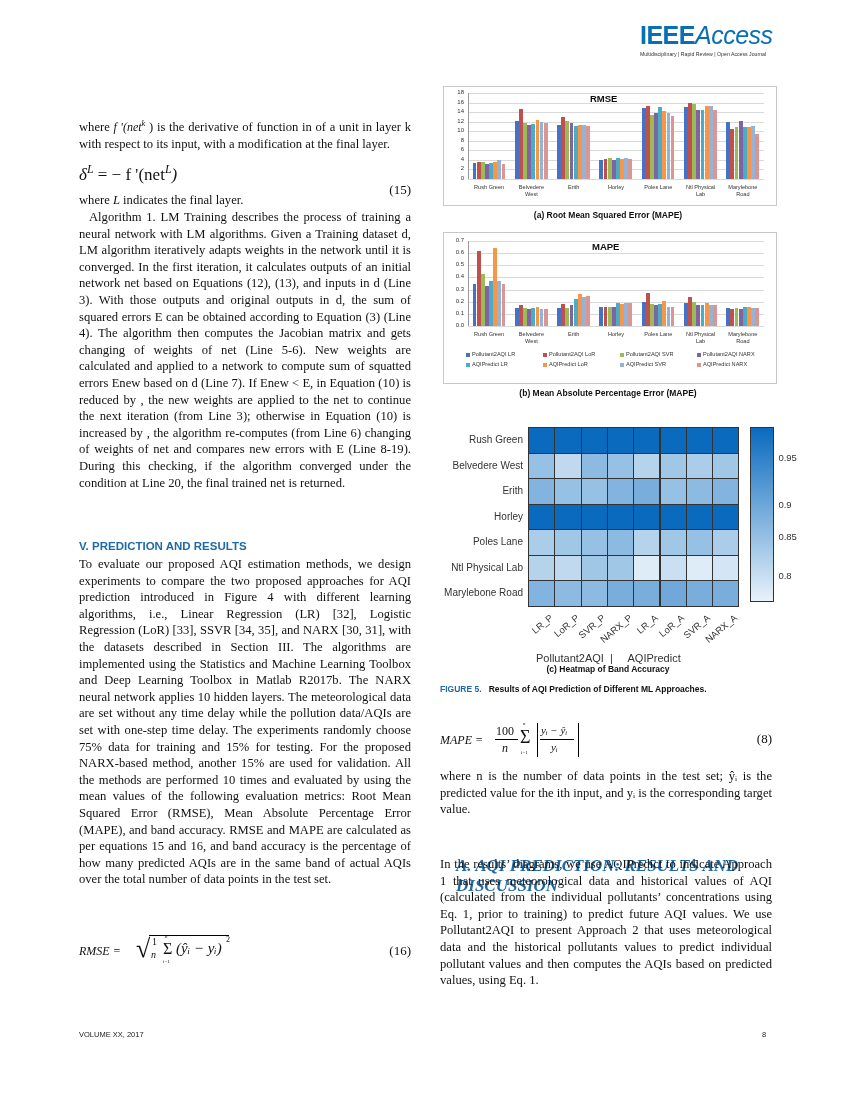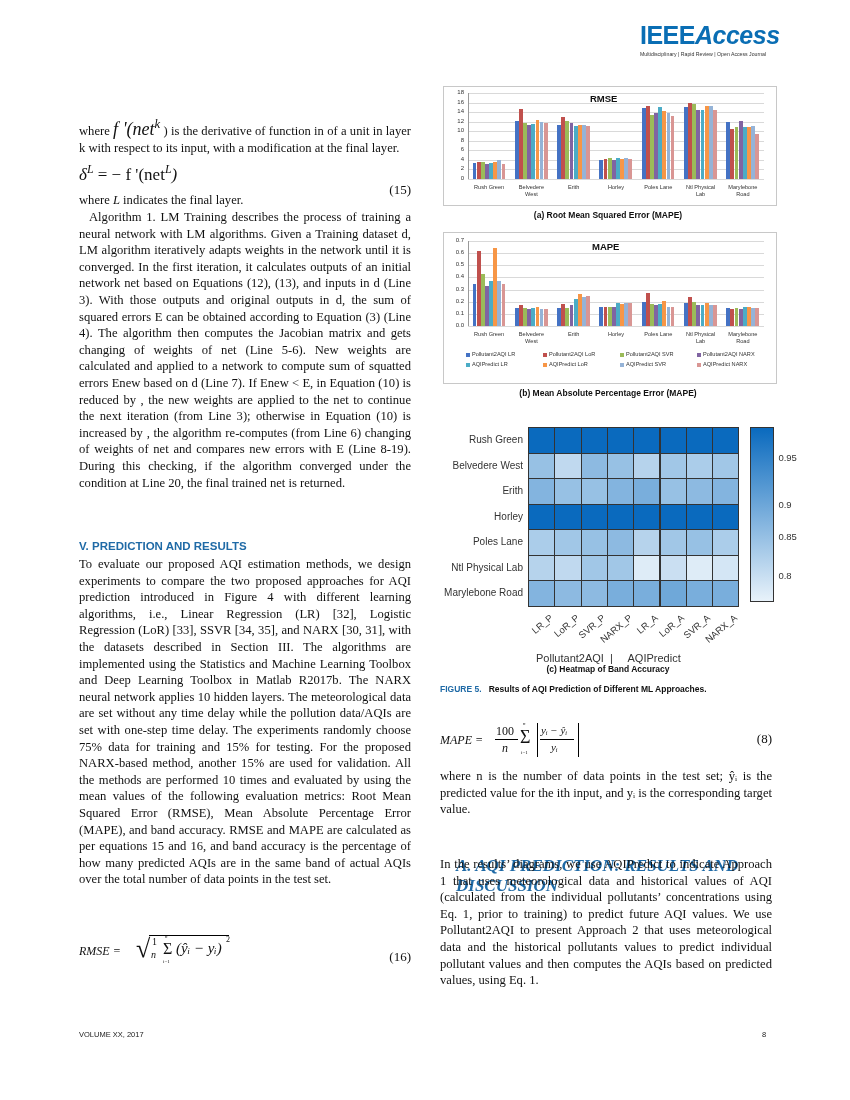--- a/index.html
+++ b/index.html
@@ -1,20 +1,20 @@
 <!DOCTYPE html>
 <html><head>
 <meta charset="utf-8">
 <style>
   html,body{margin:0;padding:0;background:#fff;}
   body{width:850px;height:1100px;position:relative;overflow:hidden;font-family:"Liberation Serif",serif;color:#111;}
   .logo{position:absolute;left:640px;top:22px;width:135px;}
   .logo-main{font-family:"Liberation Sans",sans-serif;font-size:25px;line-height:26px;color:#0a6eb4;letter-spacing:-0.5px;}
   .logo-main b{font-weight:bold;}
-  .logo-main i{font-weight:bold;font-style:italic;}
+  .logo-main i{font-weight:normal;font-style:italic;}
   .logo-sub{font-family:"Liberation Sans",sans-serif;font-size:5.2px;color:#333;margin-top:3px;white-space:nowrap;}
   .col{position:absolute;top:0;}
   .left{left:79px;width:332px;}
   .right{left:440px;width:332px;}
   .p{font-size:12.6px;line-height:16.6px;text-align:justify;margin:0;}
   .indent{text-indent:10px;}
   .eq{position:absolute;font-size:13px;}
   .eqno{position:absolute;right:0;font-size:13px;}
   .sec{font-family:"Liberation Sans",sans-serif;font-weight:bold;color:#1f6aa6;font-size:11.5px;margin:0;}
   .subsec{font-family:Liberation Serif, serif;font-weight:bold;font-style:italic;color:#1f6aa6;font-size:17px;margin:16px;}
@@ -40,21 +40,21 @@
 <body>
 
 <div class="logo">
   <div class="logo-main"><b>IEEE</b><i>Access</i></div>
   <div class="logo-sub">Multidisciplinary | Rapid Review | Open Access Journal</div>
 </div>
 
 <div class="col left">
   <p class="p" style="position:absolute;top:116px;width:332px;">
     <span>where</span>
-    <i style="font-size:18px;"><span>f '(net</span><sup>k</sup></i>
+    <i style="font-size:12px;"><span>f '(net</span><sup>k</sup></i>
     <span>) is the derivative of function in of a unit in layer k with respect to its input, with a modification at the final layer.</span>
   </p>
 
   <div style="position:absolute;top:162px;left:0;width:332px;height:22px;">
     <span class="eq" style="left:0;font-size:17px;font-style:italic;"><span>δ</span><sup>L</sup><span style="font-style:normal;"> = − f '(net</span><sup>L</sup><span>)</span></span>
     <span class="eqno" style="top:20px;">(15)</span>
   </div>
 
   <p class="p" style="position:absolute;top:192px;width:332px;">
     <span>where </span><i>L</i><span> indicates the final layer.</span>
@@ -70,21 +70,21 @@
     <span style="position:absolute;left:0;top:12px;font-style:italic;font-size:12px;">RMSE =</span>
     <span style="position:absolute;left:57px;top:2px;font-size:26px;line-height:30px;">√</span>
     <div style="position:absolute;left:70px;top:3px;width:80px;border-top:1px solid #000;"></div>
     <span style="position:absolute;left:73px;top:4px;font-size:10px;">1</span>
     <span style="position:absolute;left:72px;top:17px;font-size:10px;font-style:italic;">n</span>
     <span style="position:absolute;left:84px;top:8px;font-size:16px;">Σ</span>
     <span style="position:absolute;left:86px;top:2px;font-size:5px;font-style:italic;">n</span>
     <span style="position:absolute;left:84px;top:27px;font-size:5px;">i=1</span>
     <span style="position:absolute;left:97px;top:8px;font-size:15px;font-style:italic;">(ŷᵢ − yᵢ)</span>
     <span style="position:absolute;left:147px;top:3px;font-size:8px;">2</span>
-    <span class="eqno" style="top:17px;">(16)</span>
+    <span class="eqno" style="top:11px;">(16)</span>
   </div>
 </div>
 
 <div class="chartbox" style="left:443px;top:86px;width:332px;height:118px;">
   <div id="rmse-plot" style="position:absolute;left:24px;top:6px;width:300px;height:86px;">
       <div class="gridline" style="left:0;width:296px;top:86px;"></div>
       <div class="axlbl" style="left:-18px;top:82px;width:14px;text-align:right;">0</div>
       <div class="gridline" style="left:0;width:296px;top:76.44444444444444px;"></div>
       <div class="axlbl" style="left:-18px;top:72.44444444444444px;width:14px;text-align:right;">2</div>
       <div class="gridline" style="left:0;width:296px;top:66.88888888888889px;"></div>

